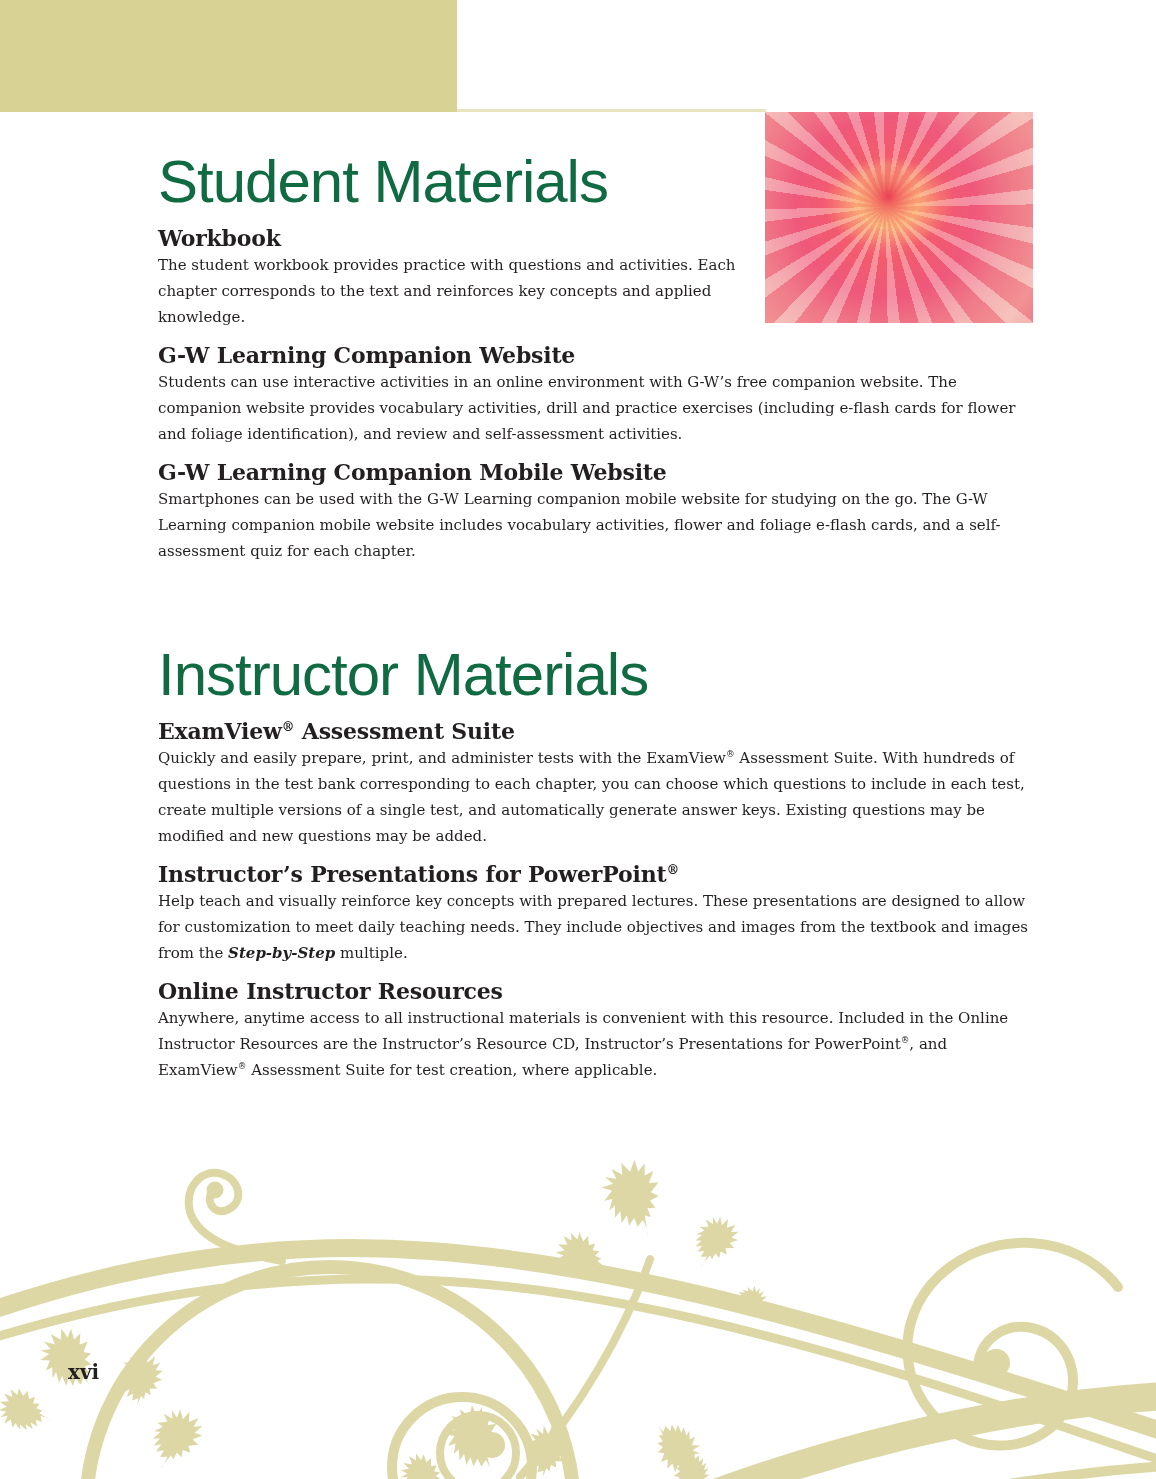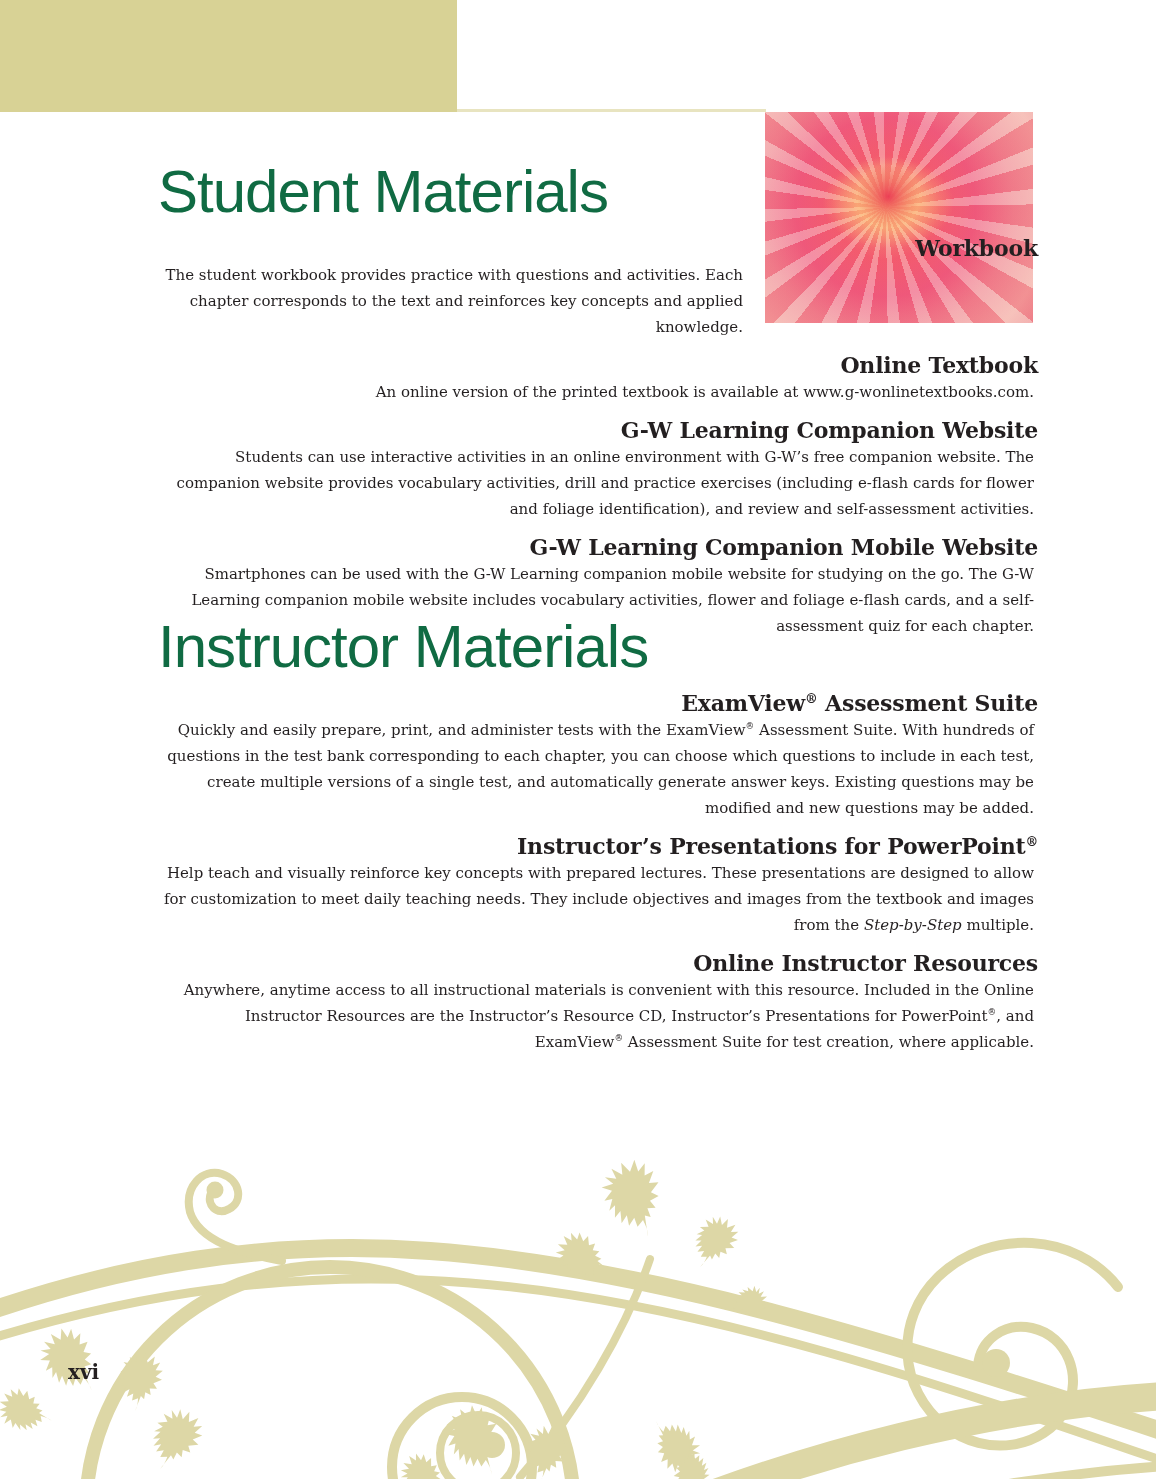--- a/index.html
+++ b/index.html
@@ -15,56 +15,52 @@
   .flower{
     position:absolute;left:765px;top:112px;width:268px;height:211px;
     background:
       radial-gradient(circle 42px at 46% 40%, rgba(232,39,79,.85) 0%, rgba(232,39,79,0) 75%),
       radial-gradient(ellipse 34% 30% at 46% 43%, rgba(255,214,120,.9) 0%, rgba(255,150,120,0) 72%),
       repeating-conic-gradient(from 8deg at 45% 45%, rgba(255,255,255,0.30) 0deg 6deg, rgba(238,64,110,0.22) 6deg 15deg),
       radial-gradient(circle at 45% 45%, #f9b07c 0%, #f4626e 28%, #ef5f7e 48%, #f08a90 68%, #f3a89e 88%, #ee8f8f 100%);
   }
   
   .col{position:absolute;left:158px;width:880px;}
-  #student-col{top:160px;}
-  #instructor-col{top:615px;}
+  #student-col{top:150px;}
+  #instructor-col{top:643px;}
   h1.materials-title{
     font-family:"Liberation Sans","DejaVu Sans",sans-serif;
     font-weight:400;letter-spacing:-1px;
     font-size:60px;line-height:63px;color:#106b43;margin:0 0 12px 0;
   }
-  .item{margin:0 0 12px 0;text-align:right;}
+  .item{margin:0 0 12px 0;}
   .item h3{font-size:22px;line-height:27px;margin:0;letter-spacing:-0.2px;}
   .item p{font-size:15px;line-height:26px;margin:0;max-width:876px;}
   p.narrow{max-width:585px;}
   sup.reg{font-size:58%;line-height:0;vertical-align:super;}
-  em{font-style:italic;}
+  em{font-style:italic;font-weight:bold;}
   .page-number{position:absolute;left:68px;top:1360px;font-size:20px;font-weight:bold;}
   .flourish{position:absolute;left:0;bottom:0;width:1156px;height:340px;}
 </style>
 </head>
 <body>
 
 <div class="corner-block"></div>
 <div class="top-rule"></div>
 
 <div class="flower"></div>
 
 <div class="col" id="student-col">
   <h1 class="materials-title">Student Materials</h1>
 
   <div class="item">
     <h3 class="rich">Workbook</h3>
     <p class="rich narrow">The student workbook provides practice with questions and activities. Each chapter corresponds to the text and reinforces key concepts and applied knowledge.</p>
   </div>
 
-  <div class="item">
-    <h3 class="rich">Online Textbook</h3>
-    <p class="rich">An online version of the printed textbook is available at www.g-wonlinetextbooks.com.</p>
-  </div>
 
   <div class="item">
     <h3 class="rich">G-W Learning Companion Website</h3>
     <p class="rich">Students can use interactive activities in an online environment with G-W’s free companion website. The companion website provides vocabulary activities, drill and practice exercises (including e-flash cards for flower and foliage identification), and review and self-assessment activities.</p>
   </div>
 
   <div class="item">
     <h3 class="rich">G-W Learning Companion Mobile Website</h3>
     <p class="rich">Smartphones can be used with the G-W Learning companion mobile website for studying on the go. The G-W Learning companion mobile website includes vocabulary activities, flower and foliage e-flash cards, and a self-assessment quiz for each chapter.</p>
   </div>

